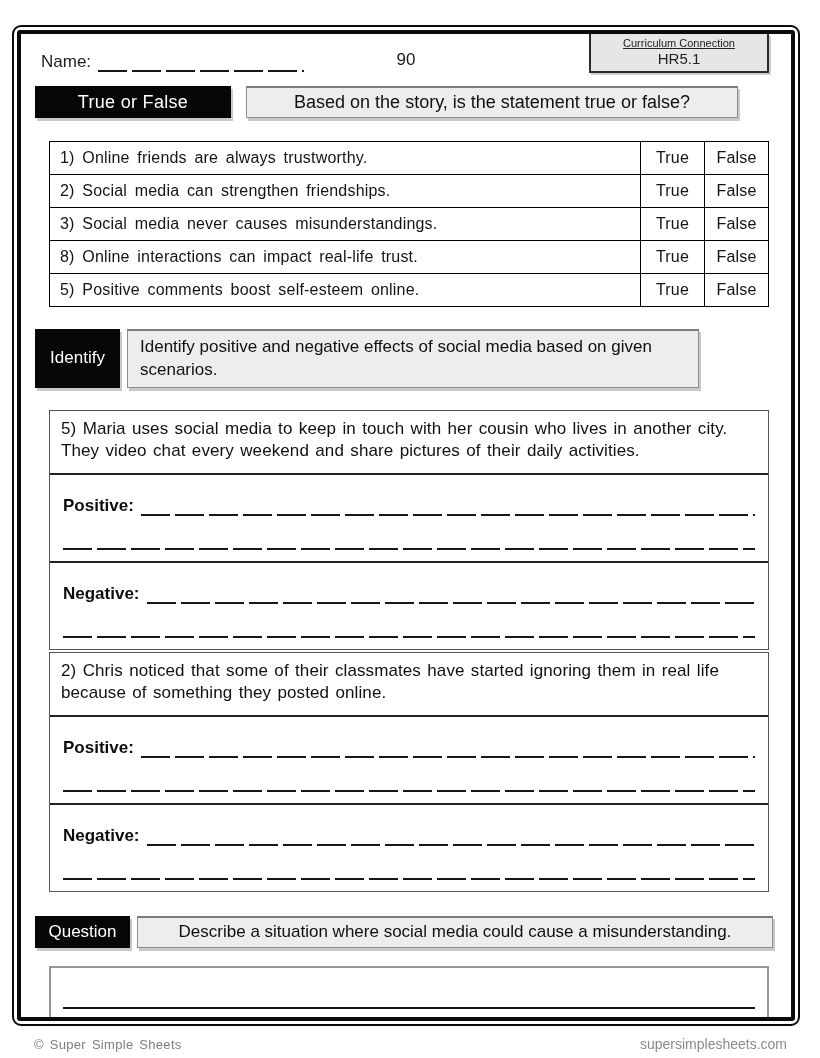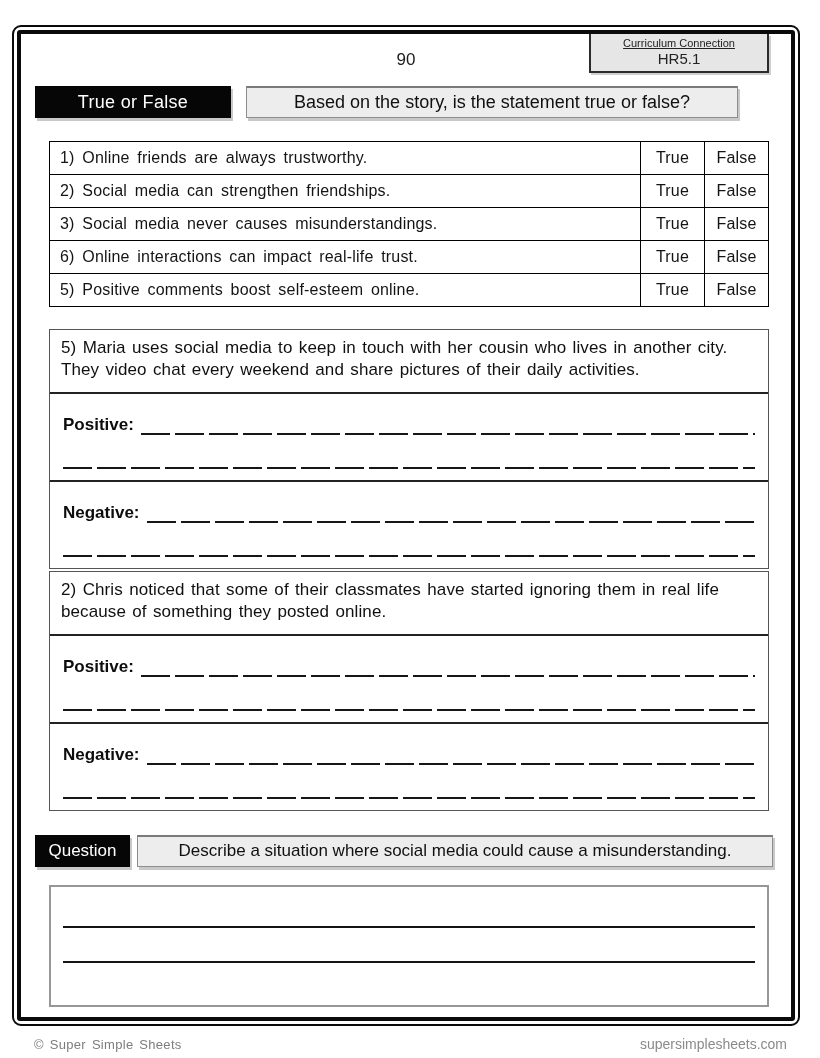--- a/index.html
+++ b/index.html
@@ -97,20 +97,24 @@
   .footer-right{font-size:14px;color:#8a8a8a;}
 </style>
 </head>
 <body>
 
 <div class="sheet">
   <div class="outer-frame">
     <div class="inner-frame">
 
       <div class="header">
+        <div class="name-row">
+          <span class="name-label">Name:</span>
+          <span class="name-line u-line"></span>
+        </div>
         <div class="page-number">90</div>
         <div class="curriculum-box">
           <div class="curriculum-title">Curriculum Connection</div>
           <div class="curriculum-code">HR5.1</div>
         </div>
       </div>
 
       <div class="section-bar tf-bar">
         <div class="black-label">True or False</div>
         <div class="gray-instruction">Based on the story, is the statement true or false?</div>
@@ -127,32 +131,36 @@
             <td>2) Social media can strengthen friendships.</td>
             <td class="tf-cell">True</td>
             <td class="tf-cell">False</td>
           </tr>
           <tr>
             <td>3) Social media never causes misunderstandings.</td>
             <td class="tf-cell">True</td>
             <td class="tf-cell">False</td>
           </tr>
           <tr>
-            <td>6) Online interactions can impact real-life trust.</td>
+            <td>8) Online interactions can impact real-life trust.</td>
             <td class="tf-cell">True</td>
             <td class="tf-cell">False</td>
           </tr>
           <tr>
             <td>5) Positive comments boost self-esteem online.</td>
             <td class="tf-cell">True</td>
             <td class="tf-cell">False</td>
           </tr>
         </tbody>
       </table>
 
+      <div class="section-bar identify-bar">
+        <div class="black-label">Identify</div>
+        <div class="gray-instruction">Identify positive and negative effects of social media based on given scenarios.</div>
+      </div>
 
       <div class="scenario-stack">
 
         <div class="scenario-box">
           <div class="scenario-text">5) Maria uses social media to keep in touch with her cousin who lives in another city. They video chat every weekend and share pictures of their daily activities.</div>
           <div class="answer-block positive">
             <div class="label-row">
               <span class="answer-label">Positive:</span>
               <span class="u-line"></span>
             </div>

